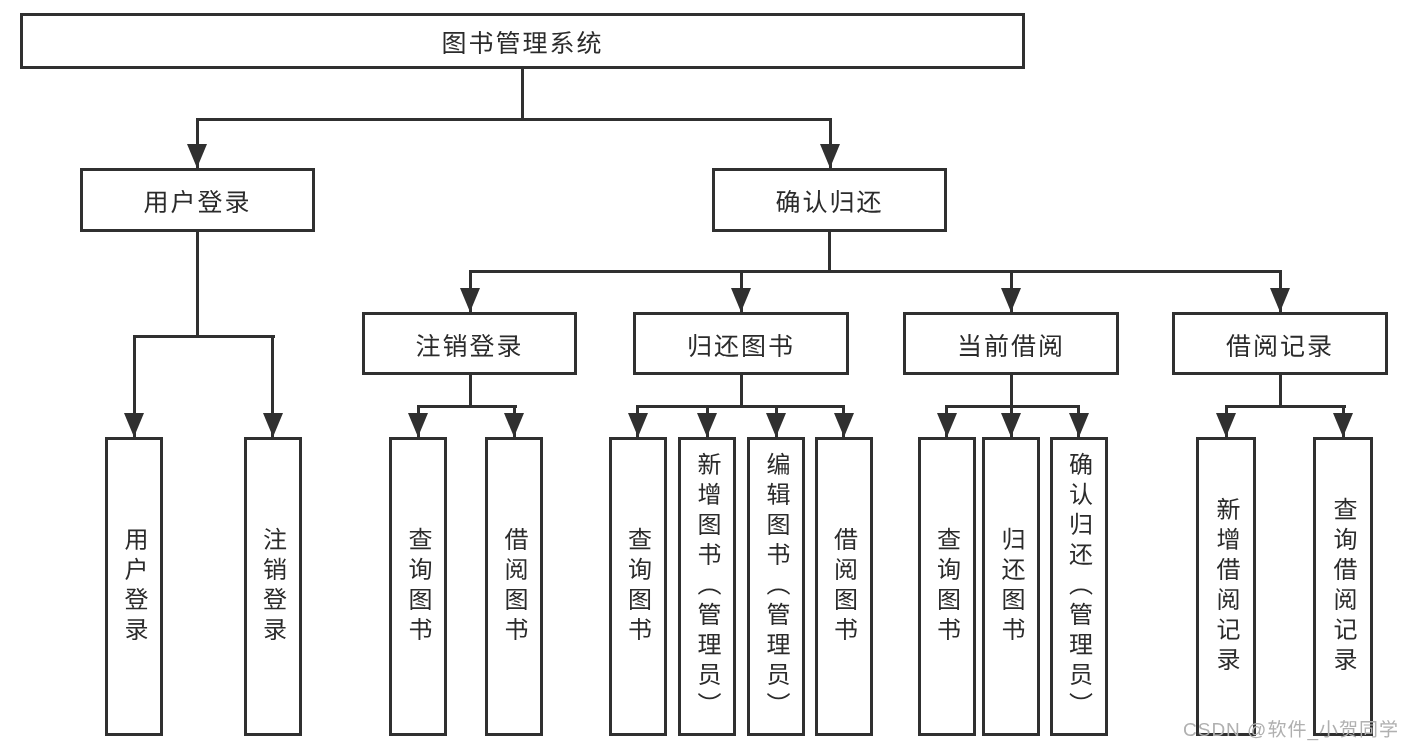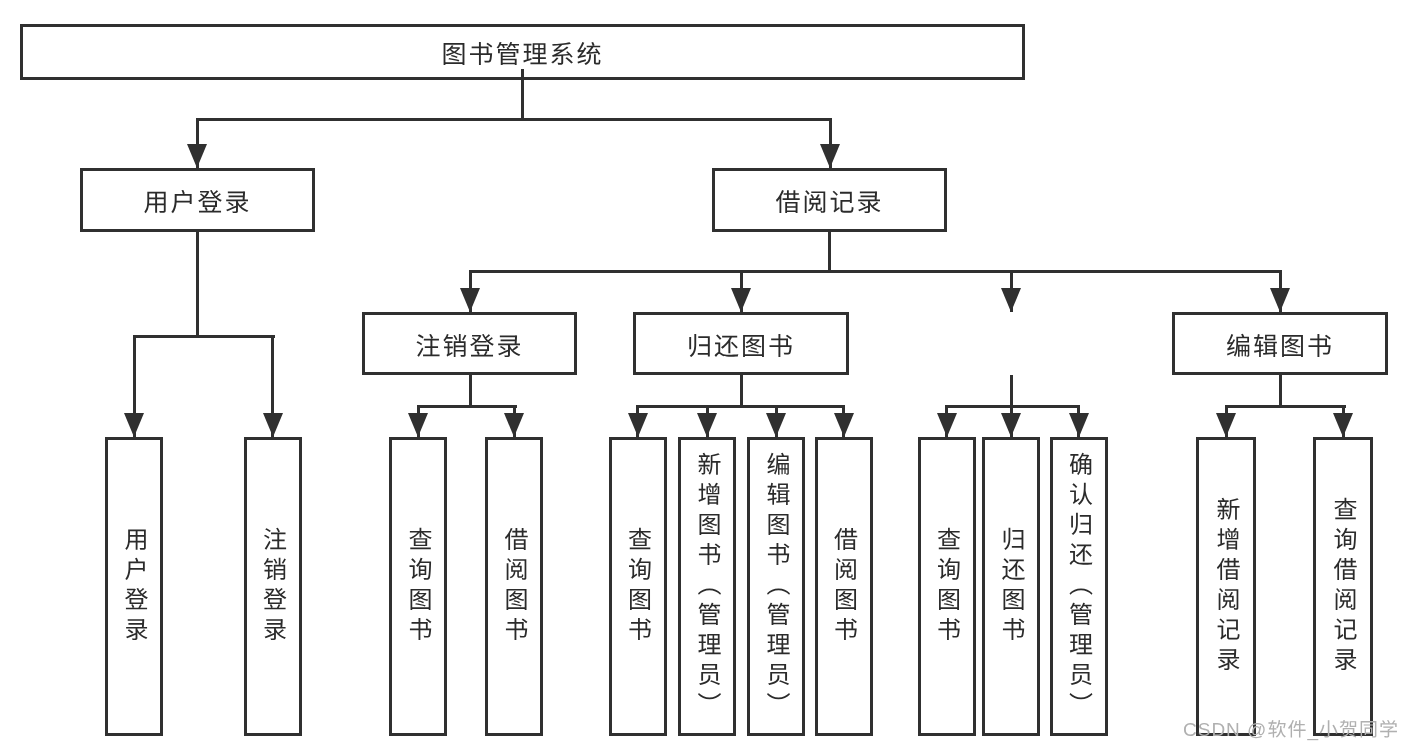--- a/index.html
+++ b/index.html
@@ -25,36 +25,36 @@
   .watermark{
     position:absolute;left:1183px;top:714px;font-size:19px;letter-spacing:1px;
     color:#b0b0b0;white-space:nowrap;
   }
 </style>
 </head>
 <body>
 
 <div class="canvas">
 
-  <div class="box hbox" style="left:20px;top:24px;width:1005px;height:56px;">
+  <div class="box hbox" style="left:20px;top:13px;width:1005px;height:56px;">
     <span>图书管理系统</span>
   </div>
 
   <div class="line" style="left:520.5px;top:69px;width:3px;height:51px;"></div>
   <div class="line" style="left:195.5px;top:118px;width:636px;height:3px;"></div>
   <div class="line" style="left:195.5px;top:118px;width:3px;height:52px;"></div>
   <div class="line" style="left:828.5px;top:118px;width:3px;height:52px;"></div>
   <div class="arrowhead" style="left:187px;top:144px;"></div>
   <div class="arrowhead" style="left:820px;top:144px;"></div>
 
   <div class="box hbox" style="left:80px;top:168px;width:235px;height:64px;">
     <span>用户登录</span>
   </div>
   <div class="box hbox" style="left:712px;top:168px;width:235px;height:64px;">
-    <span>借阅记录</span>
+    <span>确认归还</span>
   </div>
 
   <div class="line" style="left:195.5px;top:232px;width:3px;height:106px;"></div>
   <div class="line" style="left:132.5px;top:335px;width:142px;height:3px;"></div>
   <div class="line" style="left:132.5px;top:335px;width:3px;height:102px;"></div>
   <div class="line" style="left:271px;top:335px;width:3px;height:102px;"></div>
   <div class="arrowhead" style="left:124px;top:413px;"></div>
   <div class="arrowhead" style="left:262.5px;top:413px;"></div>
 
   <div class="line" style="left:827.5px;top:232px;width:3px;height:41px;"></div>
@@ -67,22 +67,25 @@
   <div class="arrowhead" style="left:731px;top:288px;"></div>
   <div class="arrowhead" style="left:1001px;top:288px;"></div>
   <div class="arrowhead" style="left:1270px;top:288px;"></div>
 
   <div class="box hbox" style="left:362px;top:312px;width:215px;height:63px;">
     <span>注销登录</span>
   </div>
   <div class="box hbox" style="left:633px;top:312px;width:216px;height:63px;">
     <span>归还图书</span>
   </div>
+  <div class="box hbox" style="left:903px;top:312px;width:216px;height:63px;">
+    <span>当前借阅</span>
+  </div>
   <div class="box hbox" style="left:1172px;top:312px;width:216px;height:63px;">
-    <span>编辑图书</span>
+    <span>借阅记录</span>
   </div>
 
   <div class="line" style="left:468.5px;top:375px;width:3px;height:33px;"></div>
   <div class="line" style="left:416.5px;top:405px;width:100px;height:3px;"></div>
   <div class="line" style="left:416.5px;top:405px;width:3px;height:32px;"></div>
   <div class="line" style="left:512.5px;top:405px;width:3px;height:32px;"></div>
   <div class="arrowhead" style="left:408px;top:413px;"></div>
   <div class="arrowhead" style="left:504px;top:413px;"></div>
 
   <div class="line" style="left:739.5px;top:375px;width:3px;height:33px;"></div>

